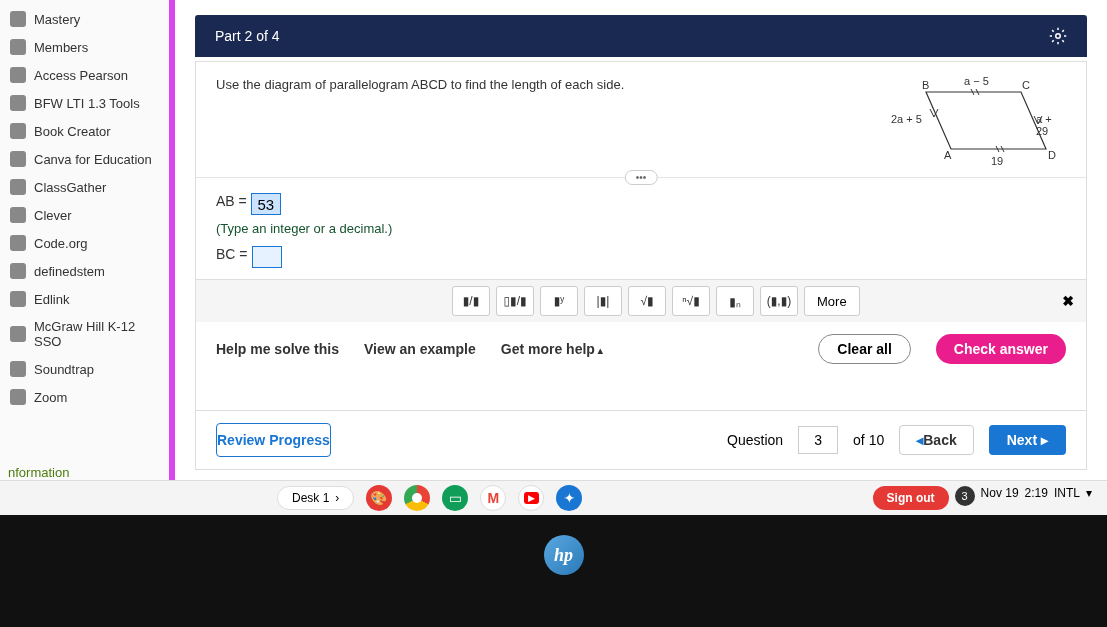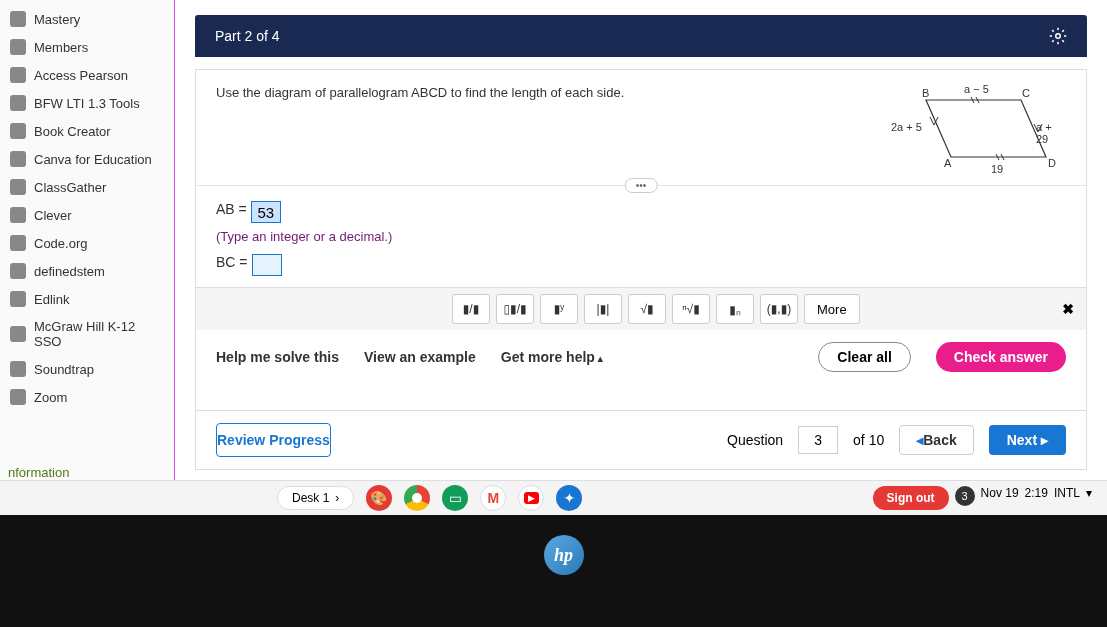--- a/index.html
+++ b/index.html
@@ -1,38 +1,38 @@
 <!DOCTYPE html>
 <html><head>
 <meta charset="utf-8">
 <style>
   * { box-sizing: border-box; margin: 0; padding: 0; font-family: Arial, sans-serif; }
   body { background: #f0f0f0; width: 1107px; height: 627px; overflow: hidden; position: relative; }
 
   .sidebar {
     position: absolute; left: 0; top: 0; width: 175px; height: 480px;
-    background: #fafafa; border-right: 1px solid #d946ef; padding: 5px 0;
+    background: #fafafa; border-right: 6px solid #d946ef; padding: 5px 0;
   }
   .sidebar-item {
     display: flex; align-items: center; padding: 6px 10px; font-size: 13px;
     color: #333; cursor: pointer; gap: 8px;
   }
   .sidebar-item .ic {
     width: 16px; height: 16px; background: #888; border-radius: 3px; flex-shrink: 0;
   }
 
   .main {
     position: absolute; left: 175px; top: 0; right: 0; height: 480px;
     background: #fff; display: flex; flex-direction: column;
   }
 
   .part-header {
     background: #1a2951; color: #fff; padding: 12px 20px; font-size: 14px;
     display: flex; justify-content: space-between; align-items: center;
-    margin: 15px 20px 12px 20px; border-radius: 3px 3px 0 0;
+    margin: 15px 20px 4px 20px; border-radius: 3px 3px 0 0;
   }
   .gear-icon { width: 18px; height: 18px; display:flex; align-items:center; justify-content:center;}
   .gear-icon svg { width:18px; height:18px; }
 
   .problem-box {
     margin: 0 20px; background: #fff; border: 1px solid #ddd; flex: 1;
     display: flex; flex-direction: column; position: relative;
   }
   .problem-top {
     display: flex; padding: 15px 20px 10px 20px; border-bottom: 1px solid #e5e5e5;
@@ -46,21 +46,21 @@
   .dlabel { position: absolute; font-size: 11px; }
 
   .ellipsis-handle {
     position: absolute; bottom: -8px; left: 50%; transform: translateX(-50%);
     background: #fff; border: 1px solid #ccc; border-radius: 10px; padding: 1px 10px;
     font-size: 10px; color: #666;
   }
 
   .answer-area { padding: 15px 20px 5px 20px; font-size: 14px; color: #333; }
   .answer-line { margin-bottom: 6px; display:flex; gap:4px;}
-  .hint { font-size: 13px; color: #701a75; }
+  .hint { font-size: 13px; color: #14532d; }
   .ans-input {
     width: 30px; height: 22px; border: 1px solid #1976d2; background: #e6f2ff;
     text-align: center; font-size: 15px;
   }
   .ans-input.filled { background:#cce3ff; }
 
   .math-toolbar {
     display: flex; align-items: center; padding: 6px 20px;
     background: #f5f5f5; border-top: 1px solid #ddd; gap: 6px; position:relative;
   }

